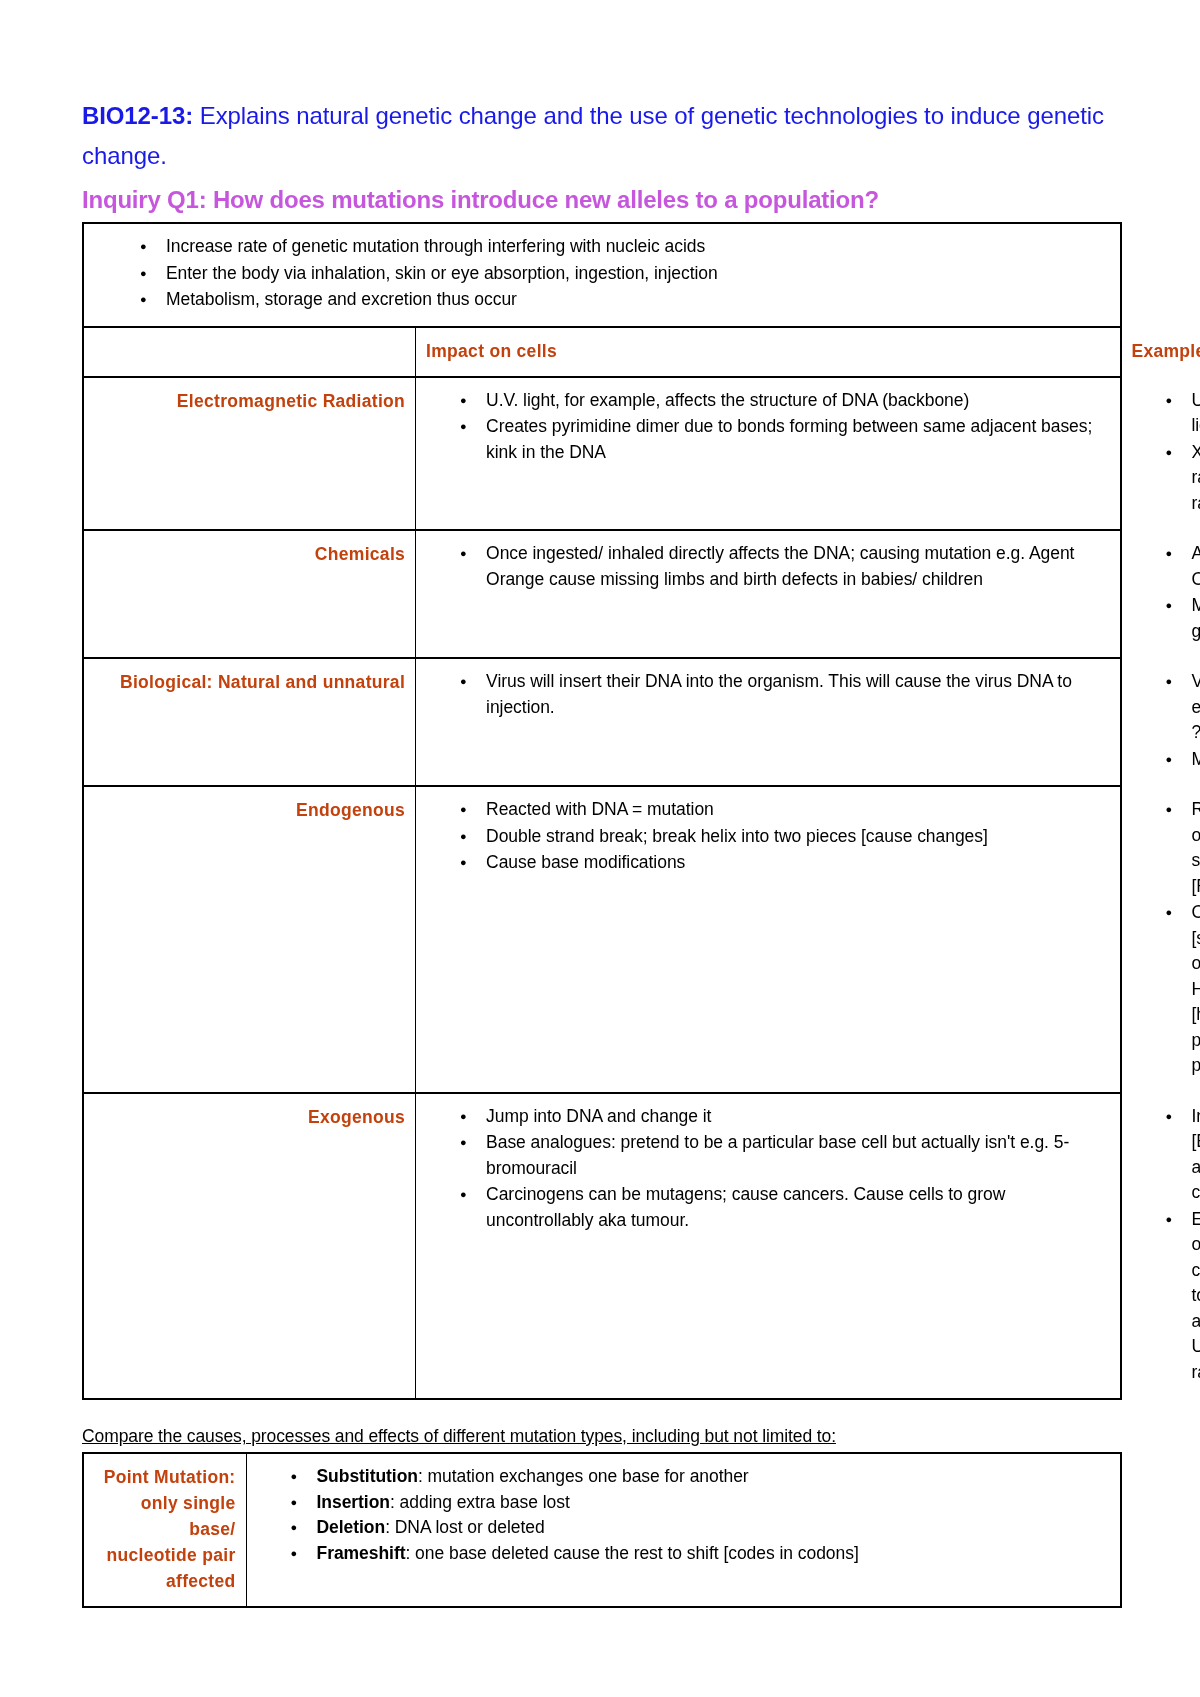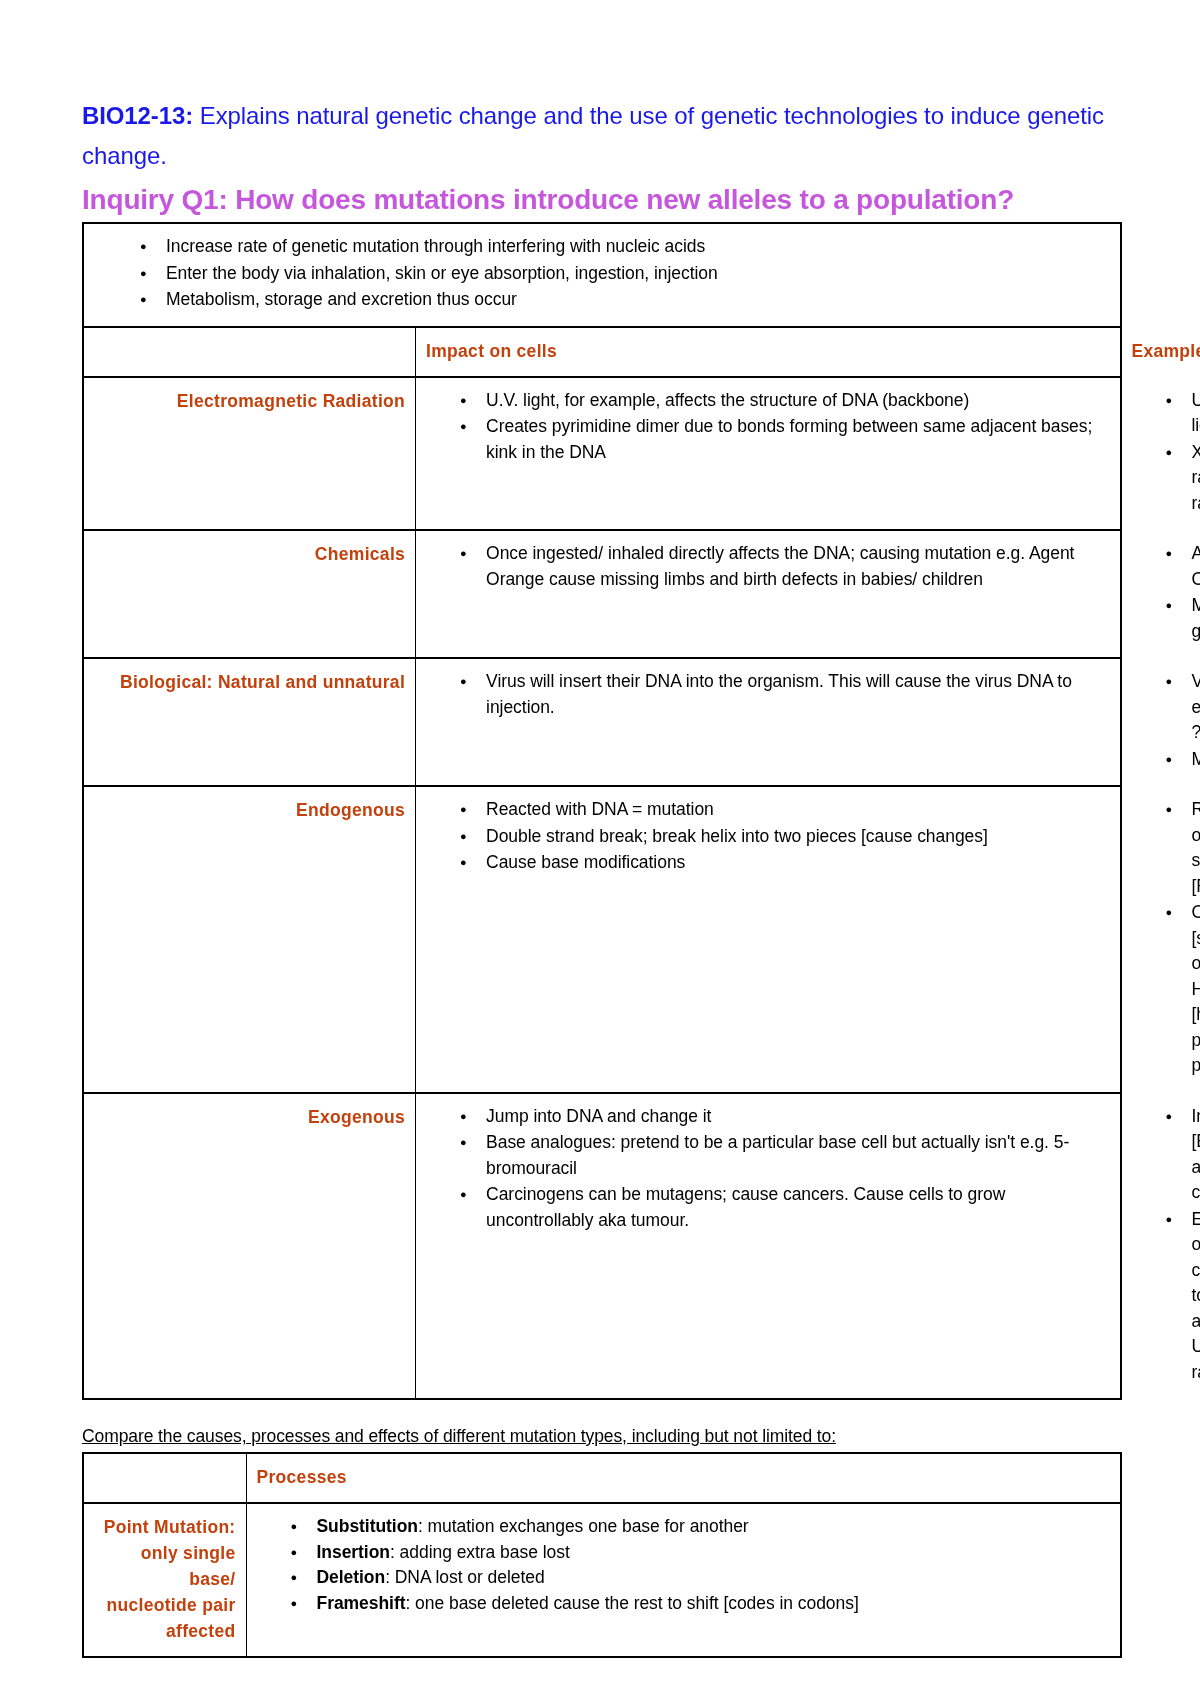--- a/index.html
+++ b/index.html
@@ -28,21 +28,21 @@
     line-height: 40px;
     letter-spacing: -0.1px;
     margin: 0 0 2px 0;
     font-weight: normal;
   }
   .title-line .code {
     font-weight: bold;
   }
   .inquiry-line {
     color: #c657dd;
-    font-size: 28px;
+    font-size: 24px;
     line-height: 36px;
     font-weight: bold;
     margin: 6px 0 4px 0;
     letter-spacing: -0.2px;
   }
   .lead-underlined {
     font-size: 17.5px;
     line-height: 24px;
     text-decoration: underline;
     margin: 0 0 6px 0;
@@ -242,24 +242,20 @@
   <div class="spacer-gap"></div>
 
   <p class="lead2">Compare the causes, processes and effects of different mutation types, including but not limited to:</p>
 
   <table class="doc-table bottom-table">
     <colgroup>
       <col class="col-label2">
         <col>
     </colgroup>
     <tbody>
-      <tr class="hdr-row">
-        <td></td>
-        <td class="hdr">Processes</td>
-      </tr>
       <tr class="thick-top">
         <td class="rowlabel">Point Mutation: only single base/ nucleotide pair affected</td>
         <td>
           <ul class="b tight">
             <li><span class="bold-term">Substitution</span><span>: mutation exchanges one base for another</span></li>
             <li><span class="bold-term">Insertion</span><span>: adding extra base lost</span></li>
             <li><span class="bold-term">Deletion</span><span>: DNA lost or deleted</span></li>
             <li><span class="bold-term">Frameshift</span><span>: one base deleted cause the rest to shift [codes in codons]</span></li>
           </ul>
         </td>

